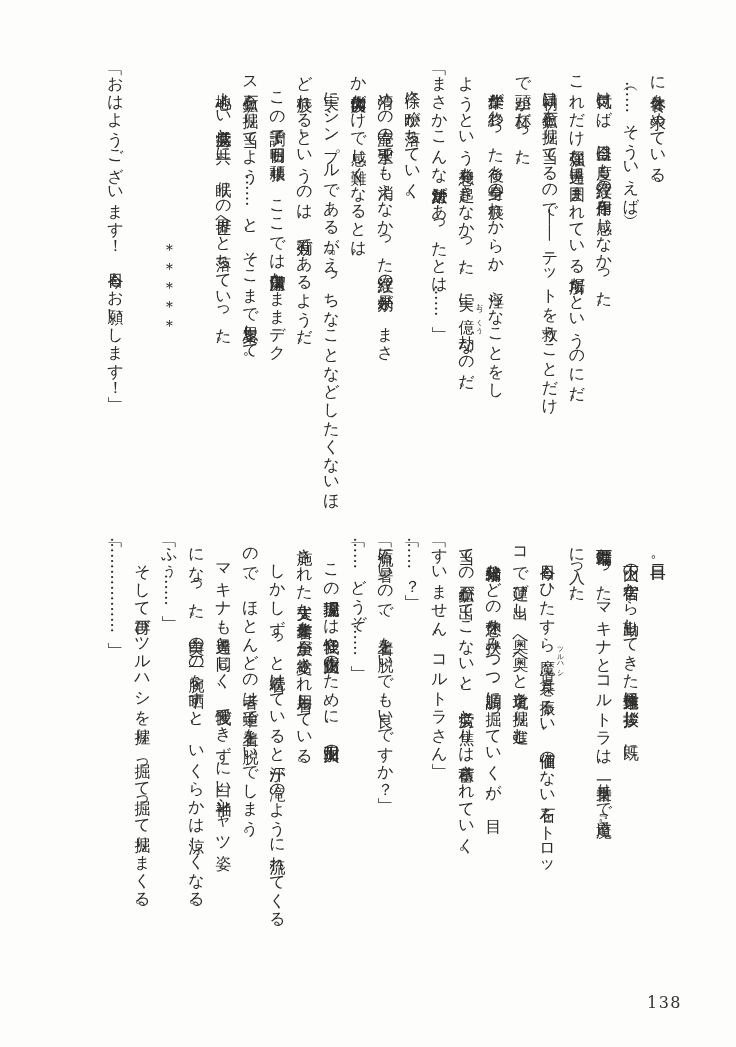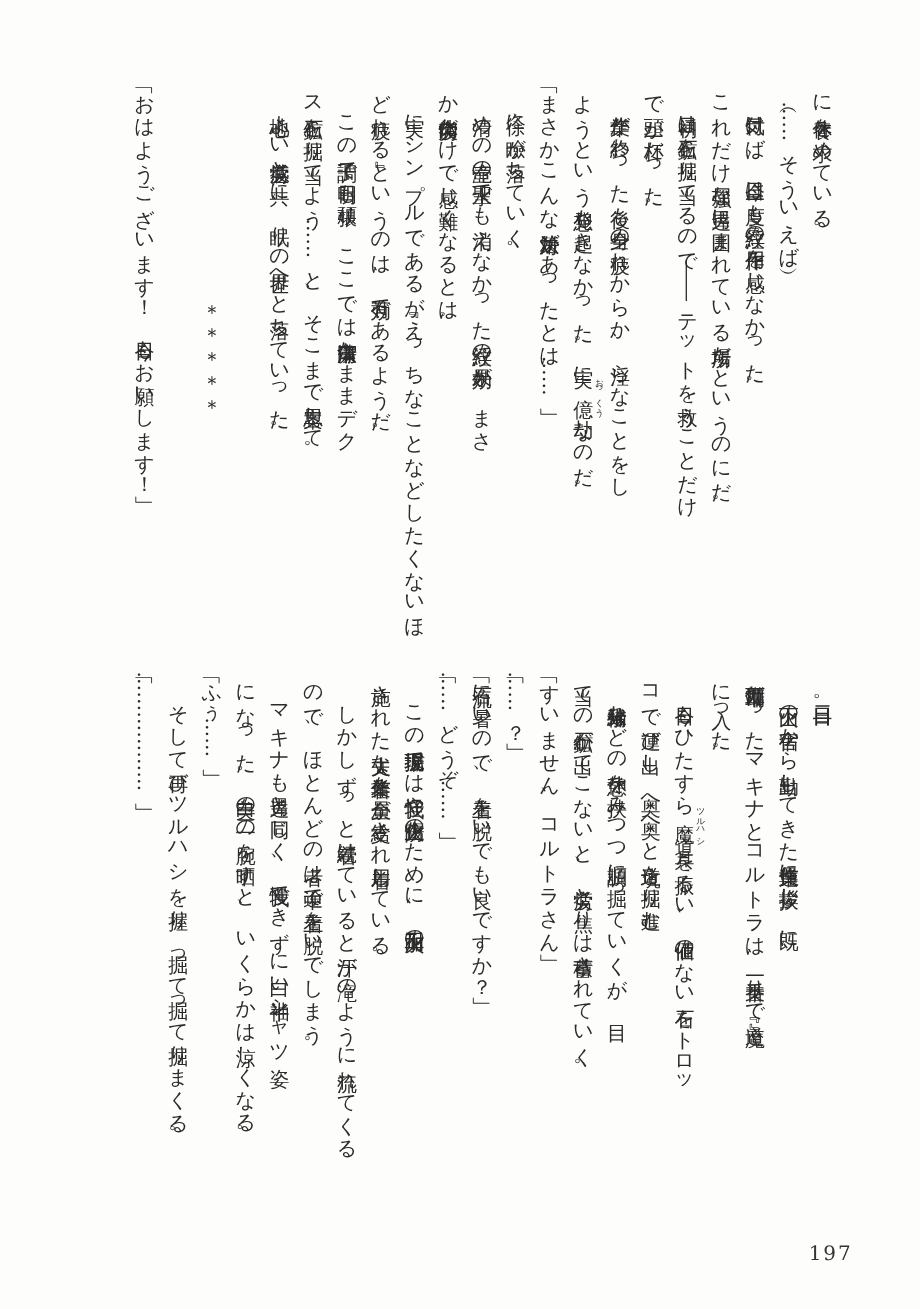--- a/index.html
+++ b/index.html
@@ -107,15 +107,15 @@
       <p style="text-indent: 0em;">施された丈夫な作業着を全員が支給され着用している。</p>
       <p style="text-indent: 1em;">しかしずっと着続けていると汗が滝のように流れてくる</p>
       <p style="text-indent: 0em;">ので、ほとんどの者は途中で上着を脱いでしまう。</p>
       <p style="text-indent: 1em;">マキナも男達と同じく、我慢できずに白い半袖シャツ姿</p>
       <p style="text-indent: 0em;">になった。美白の二の腕を晒すと、いくらかは涼しくなる。</p>
       <p style="text-indent: 0em;">「ふぅ……」</p>
       <p style="text-indent: 1em;">そして再びツルハシを握り、掘って掘って掘りまくる。</p>
       <p style="text-indent: 0em;">「………………」</p>
     </div>
 
-  <div class="page-number">197</div>
+  <div class="page-number">138</div>
 
 </div>
 
 </body></html>

